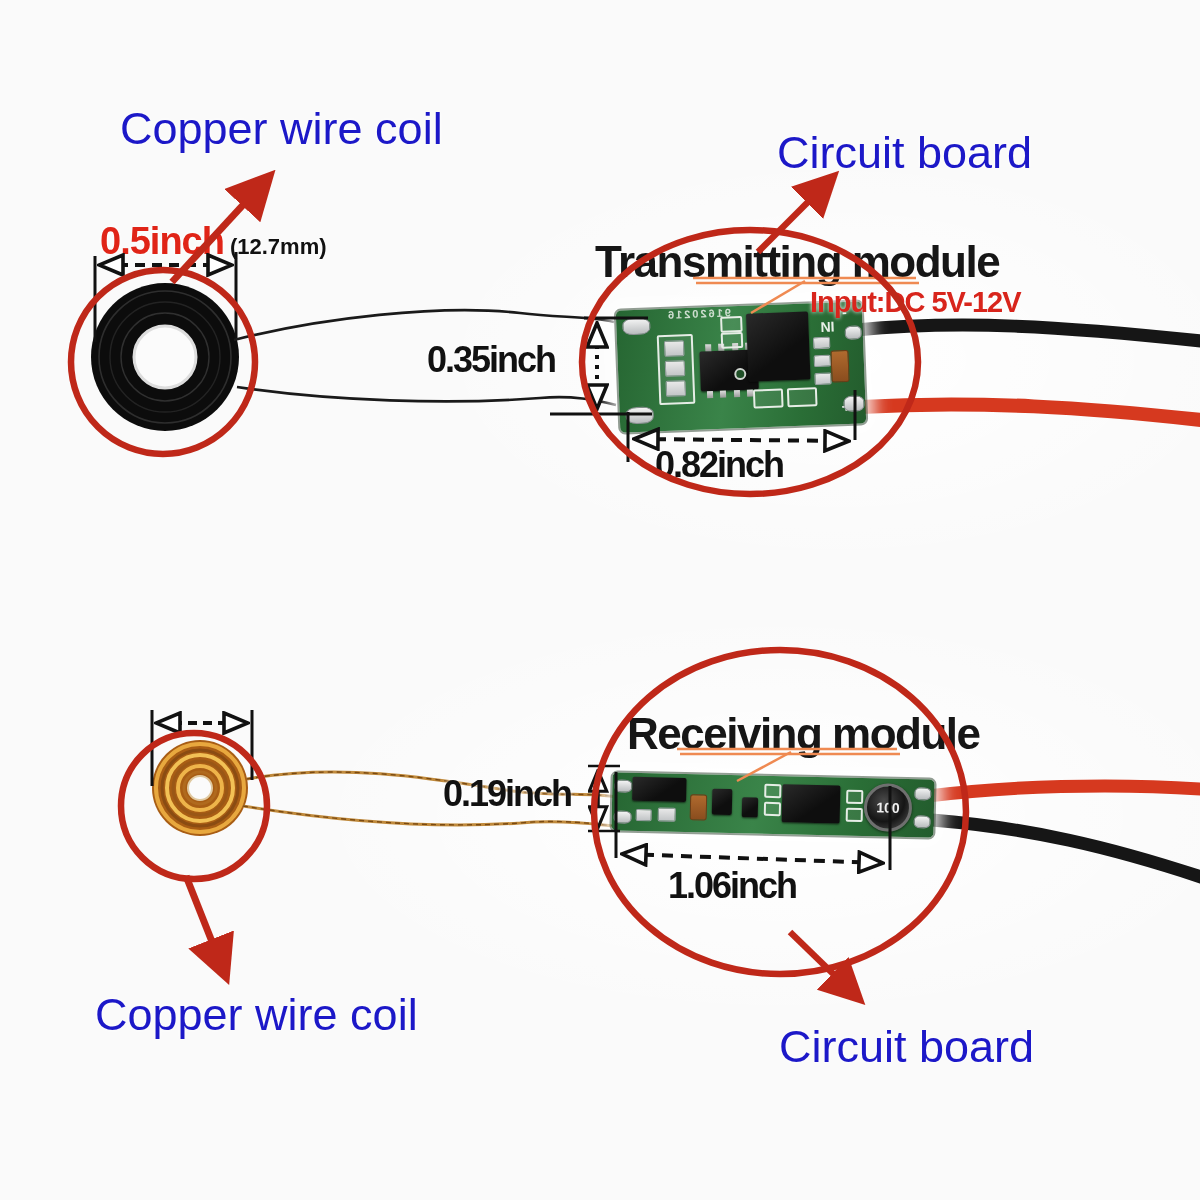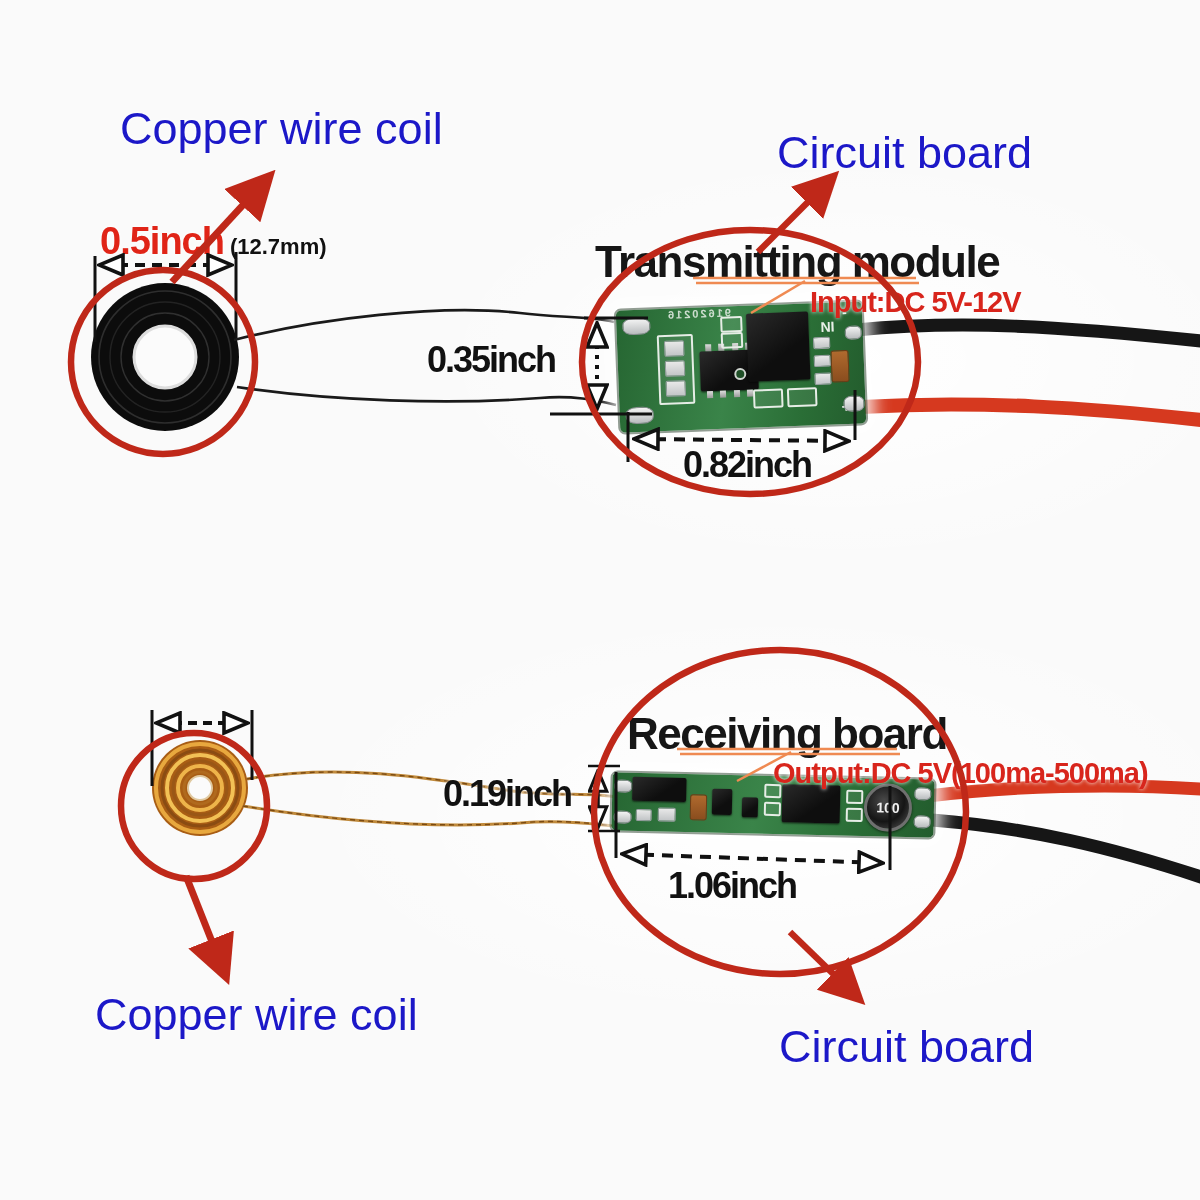--- a/index.html
+++ b/index.html
@@ -150,24 +150,23 @@
   </div>
 
   <div class="txt blue-label z3" style="left:120px;top:106px;">Copper wire coil</div>
   <div class="txt blue-label z3" style="left:777px;top:130px;">Circuit board</div>
   <div class="txt module-title z3" style="left:595px;top:240px;">Transmitting module</div>
   <div class="txt spec-red z3" style="left:810px;top:288px;text-align:center;">Input:DC 5V-12V</div>
   <div class="txt dim-red z3" style="left:100px;top:222px;">
     <span>0.5inch</span><span class="mm">(12.7mm)</span>
   </div>
   <div class="txt dim-black z3" style="left:427px;top:342px;">0.35inch</div>
-  <div class="txt dim-black z3" style="left:655px;top:447px;margin-left:28px;">0.82inch</div>
-
-  <div class="txt module-title z3" style="left:627px;top:712px;">Receiving board</div>
-  <div class="txt spec-red z3" style="left:773px;top:759px;">Output:DC 5V(100ma-500ma)</div>
+  <div class="txt dim-black z3" style="left:655px;top:447px;">0.82inch</div>
+
+  <div class="txt module-title z3" style="left:627px;top:712px;">Receiving module</div>
   <div class="txt dim-black z3" style="left:443px;top:776px;">0.19inch</div>
   <div class="txt dim-black z3" style="left:668px;top:868px;">1.06inch</div>
   <div class="txt blue-label z3" style="left:95px;top:992px;">Copper wire coil</div>
   <div class="txt blue-label z3" style="left:779px;top:1024px;">Circuit board</div>
 
   <svg class="layer z4" viewBox="0 0 1200 1200">
     <defs>
       <marker id="dimArr" markerWidth="7" markerHeight="6" refX="6" refY="3" orient="auto-start-reverse" markerUnits="strokeWidth">
         <path d="M0.5,0.5 L6.5,3 L0.5,5.5 Z" fill="#ffffff" stroke="#111" stroke-width="0.9"></path>
       </marker>

